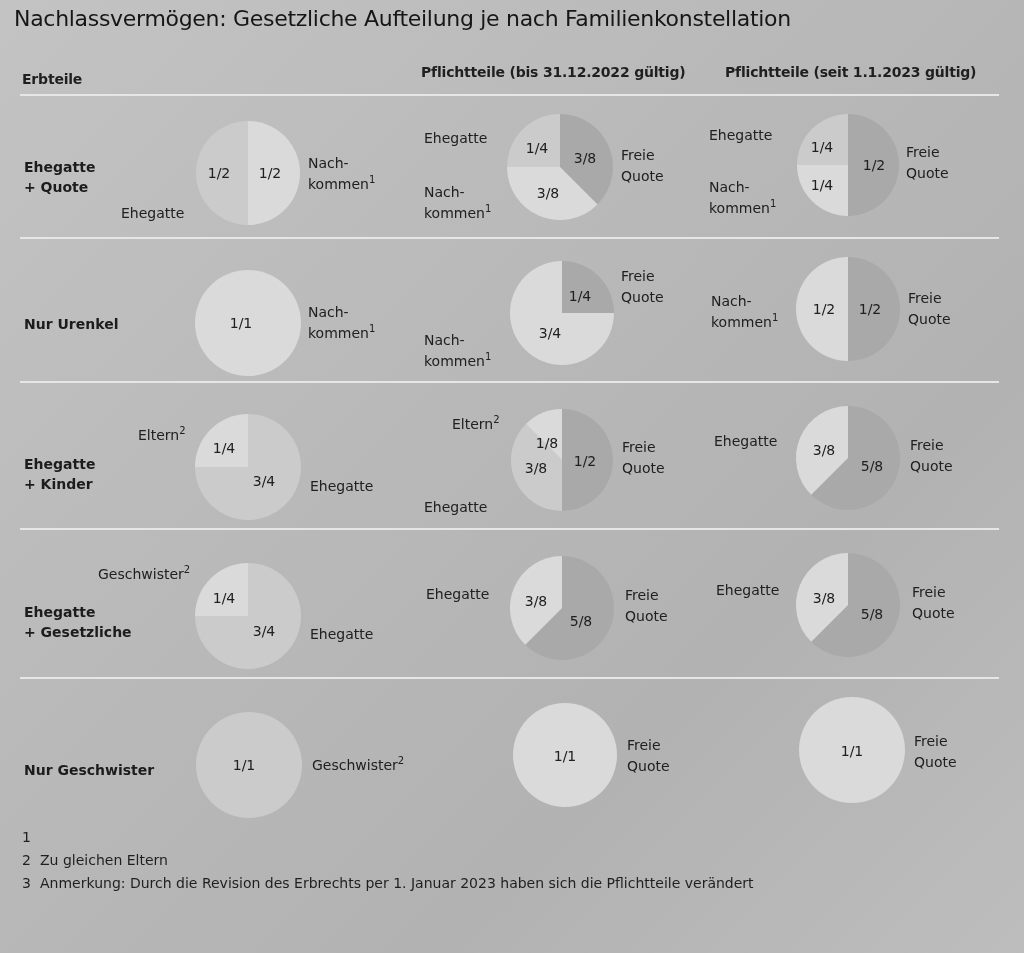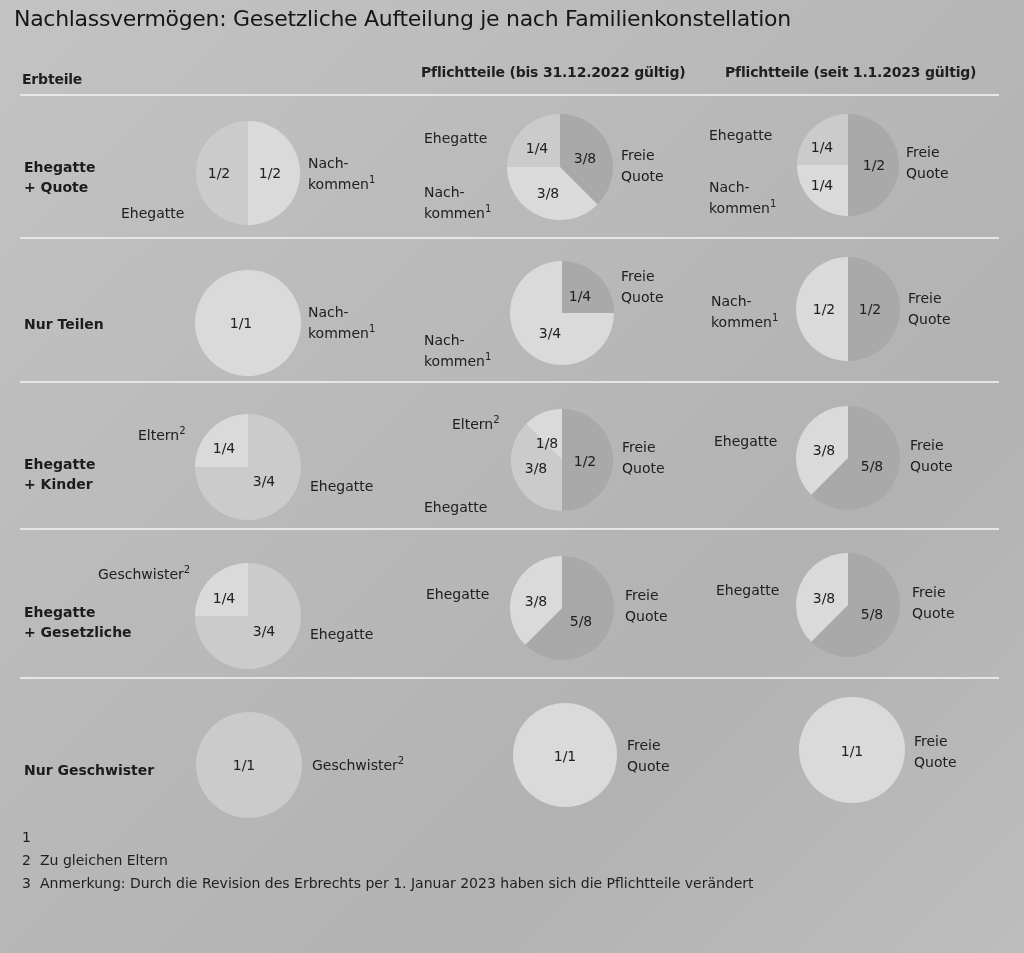--- a/index.html
+++ b/index.html
@@ -40,21 +40,21 @@
 <div class="rule" style="top:237px;"></div>
 <div class="rule" style="top:381px;"></div>
 <div class="rule" style="top:528px;"></div>
 <div class="rule" style="top:677px;"></div>
 
 <div class="rowlabel" style="left:24px;top:157px;">
   <div>Ehegatte</div>
   <div>+ Quote</div>
 </div>
 <div class="rowlabel" style="left:24px;top:314px;">
-  <div>Nur Teilen</div>
+  <div>Nur Urenkel</div>
 </div>
 <div class="rowlabel" style="left:24px;top:454px;">
   <div>Ehegatte</div>
   <div>+ Kinder</div>
 </div>
 <div class="rowlabel" style="left:24px;top:602px;">
   <div>Ehegatte</div>
   <div>+ Gesetzliche</div>
 </div>
 <div class="rowlabel" style="left:24px;top:760px;">

